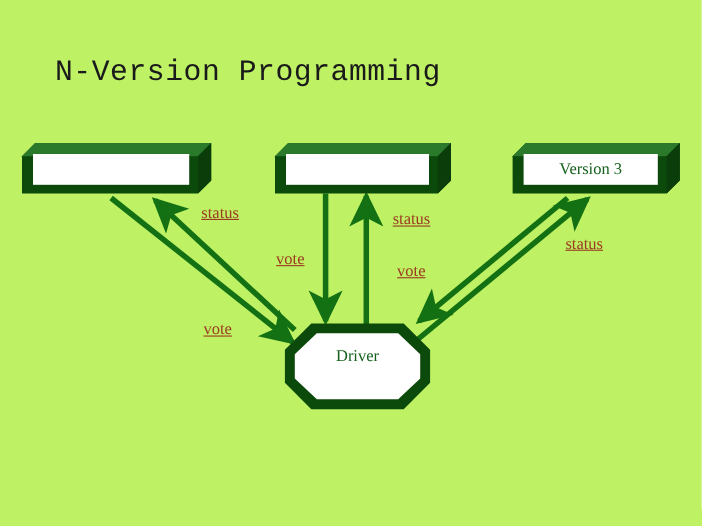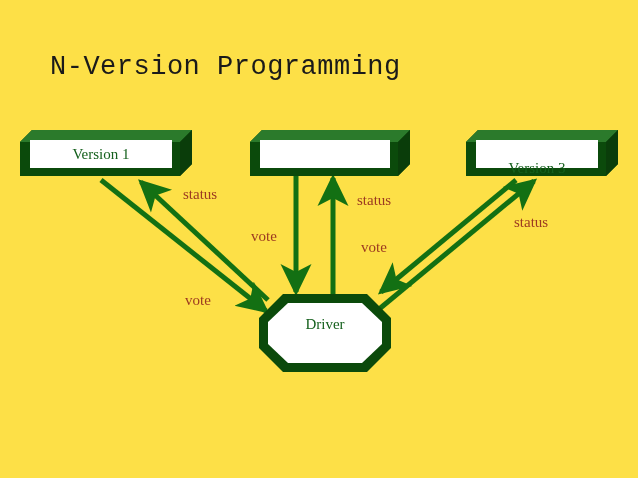--- a/index.html
+++ b/index.html
@@ -4,21 +4,21 @@
 <style>
   html, body {
     margin: 0;
     padding: 0;
     background: #ffffff;
   }
   #slide {
     position: relative;
     width: 638px;
     height: 478px;
-    background: #fde047;
+    background: #bef264;
     overflow: hidden;
     font-family: "Liberation Serif", serif;
   }
   #title {
     position: absolute;
     left: 50px;
     top: 52px;
     font-family: "Liberation Mono", monospace;
     font-size: 27px;
     letter-spacing: 0.5px;
@@ -39,20 +39,21 @@
     color: #15601d;
     white-space: nowrap;
     text-align: center;
   }
   .edge-label {
     position: absolute;
     font-family: "Liberation Serif", serif;
     font-size: 15px;
     color: #9c3a21;
     white-space: nowrap;
+    text-decoration: underline;
   }
 </style>
 </head>
 <body>
 
 <div id="slide">
 
   <div id="title">N-Version Programming</div>
 
   <svg class="svg-layer" viewBox="0 0 638 478" xmlns="http://www.w3.org/2000/svg">
@@ -96,22 +97,21 @@
       <rect x="476" y="140" width="122" height="28" fill="#ffffff"></rect>
     </g>
 
     <g>
       <polygon points="283,294 367,294 391,318 391,348 367,372 283,372 259,348 259,318" fill="#0b4a0b"></polygon>
       <polygon points="288,303 362,303 382,322 382,344 362,363 288,363 268,344 268,322" fill="#ffffff"></polygon>
     </g>
 
   </svg>
 
-  <div class="node-label" style="left:30px; top:146px; width:142px;">Version 1</div>
-  <div class="node-label" style="left:476px; top:146px; width:122px;margin-top:14px;">Version 3</div>
+  <div class="node-label" style="left:476px; top:146px; width:122px;">Version 3</div>
   <div class="node-label" style="left:259px; top:316px; width:132px;">Driver</div>
 
   <div class="edge-label" style="left:183px; top:186px;">status</div>
   <div class="edge-label" style="left:251px; top:228px;">vote</div>
   <div class="edge-label" style="left:185px; top:292px;">vote</div>
   <div class="edge-label" style="left:357px; top:192px;">status</div>
   <div class="edge-label" style="left:361px; top:239px;">vote</div>
   <div class="edge-label" style="left:514px; top:214px;">status</div>
 
 </div>

